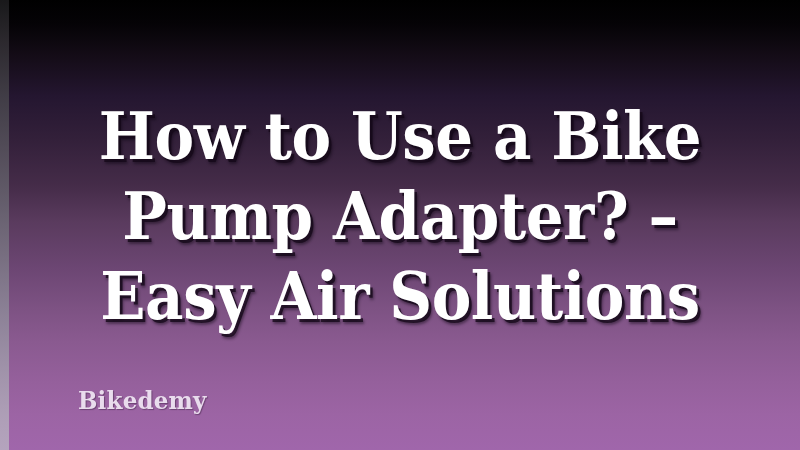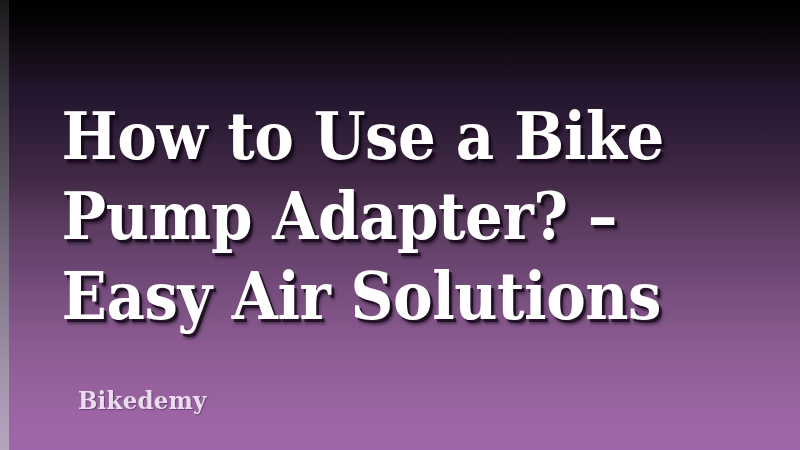--- a/index.html
+++ b/index.html
@@ -56,20 +56,21 @@
     );
     opacity: 0.92;
     pointer-events: none;
   }
 
   #title-block {
     position: absolute;
     left: 0;
     right: 0;
     top: 96px;
+    text-align: center;
     padding: 0 24px;
     box-sizing: border-box;
   }
 
   .title-line {
     display: block;
     color: #ffffff;
     font-weight: 700;
     font-size: 66px;
     line-height: 80px;

